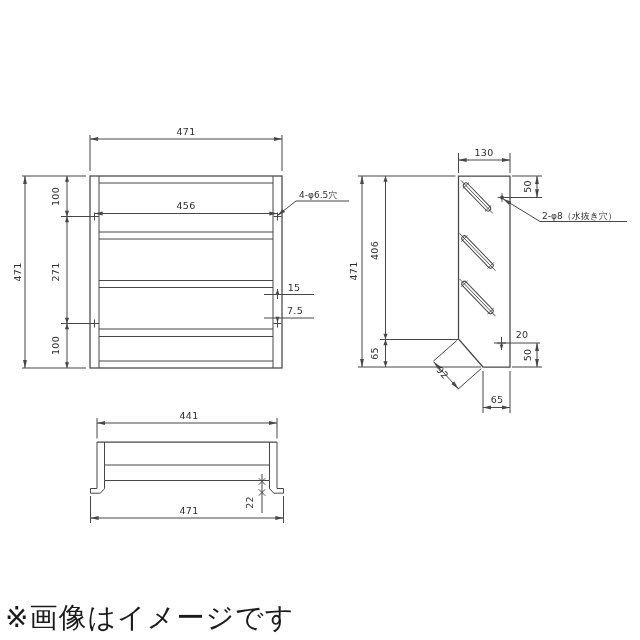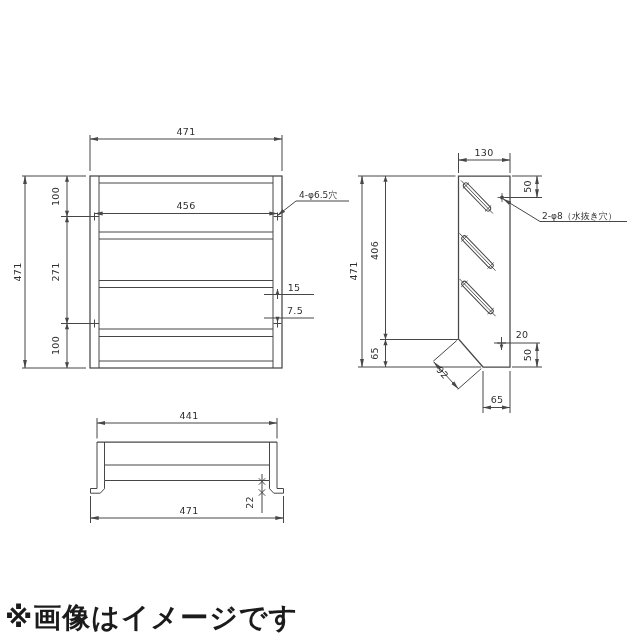--- a/index.html
+++ b/index.html
@@ -6,21 +6,21 @@
   .stage{position:relative;width:640px;height:640px;background:#ffffff;overflow:hidden;
          font-family:"DejaVu Sans","Liberation Sans",sans-serif;}
   svg{position:absolute;left:0;top:0;}
   .ln line,.ln path,.ln rect,.ln circle{stroke:#474747;fill:none;stroke-width:1;}
   .outline{stroke-width:1.25 !important;}
   .thin{stroke-width:0.85 !important;}
   .ar{fill:#474747 !important;stroke:none !important;}
   .dot{fill:#474747 !important;stroke:none !important;}
   text{fill:#2e2e2e;font-size:9.5px;font-family:"DejaVu Sans","Liberation Sans",sans-serif;letter-spacing:0.3px;}
   text.cjk{font-size:9px;letter-spacing:0px;}
-  .note{position:absolute;left:5px;top:599px;font-size:28px;color:#1b1b1b;font-weight:700;
+  .note{position:absolute;left:5px;top:599px;font-size:28px;color:#1b1b1b;font-weight:400;
         letter-spacing:1px;font-family:"Liberation Sans","DejaVu Sans",sans-serif;}
 </style>
 </head>
 <body>
 
 <div class="stage">
 <svg width="640" height="640" viewBox="0 0 640 640">
   <defs>
     <marker id="arr" viewBox="0 0 10 6" refX="9.6" refY="3" markerWidth="8.5" markerHeight="5.1" orient="auto-start-reverse" markerUnits="userSpaceOnUse">
       <path d="M10,3 L0,0.7 L0,5.3 Z" fill="#474747"></path>

